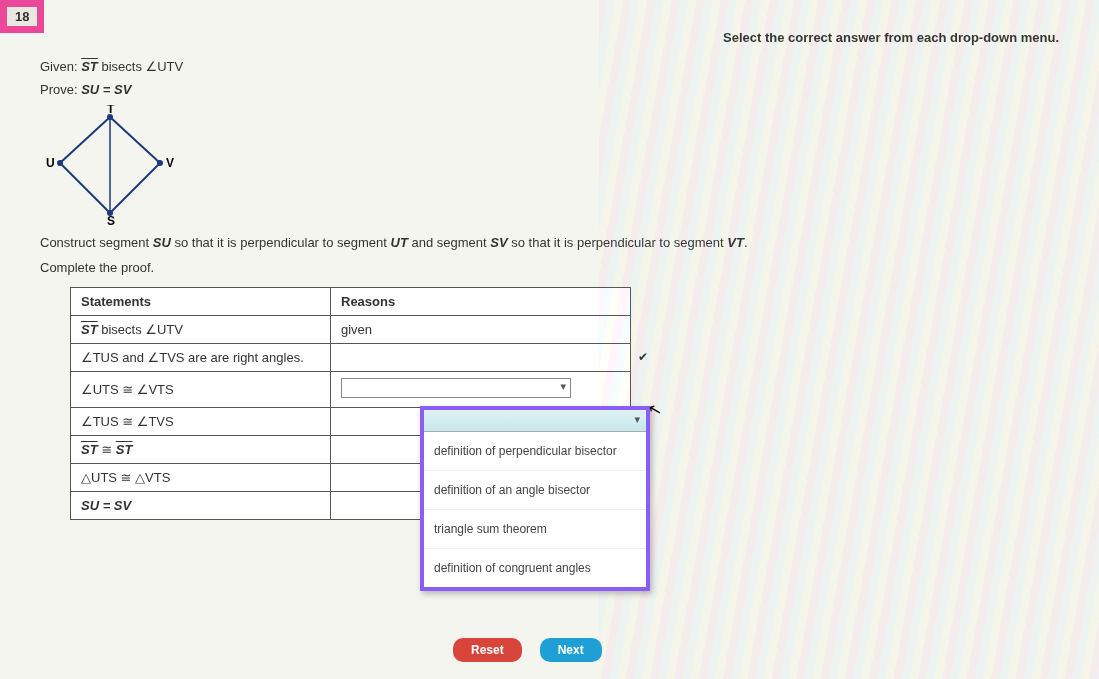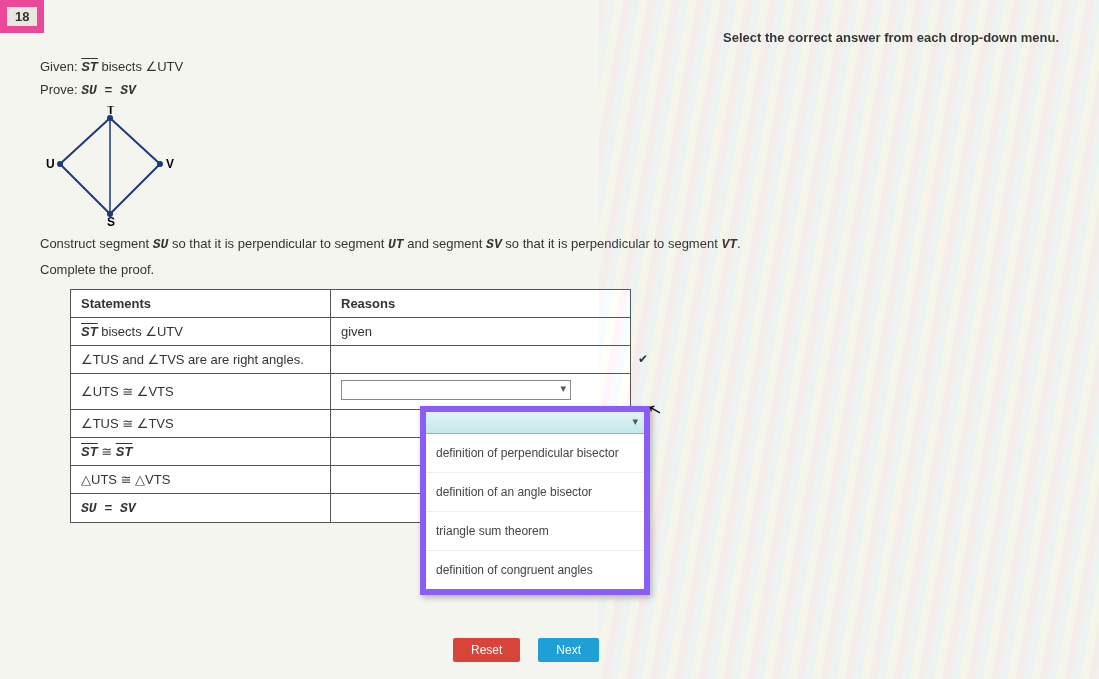--- a/index.html
+++ b/index.html
@@ -33,21 +33,21 @@
   }
   .given, .prove {
     font-size: 13px;
     margin-bottom: 8px;
   }
   .overline {
     text-decoration: overline;
     font-style: italic;
     font-weight: bold;
   }
-  .mathit { font-style: italic; font-weight: bold; font-family: Liberation Mono, monospace;}
+  .mathit { font-style: italic; font-weight: bold;}
   .diagram {
     margin: 8px 0 6px 0;
   }
   .construct {
     font-size: 13px;
     margin-bottom: 10px;
   }
   .complete {
     font-size: 13px;
     margin-bottom: 12px;
@@ -96,21 +96,21 @@
     top: 6px;
     font-size: 12px;
     color: #333;
   }
   .dropdown-open {
     position: absolute;
     left: 420px;
     top: 406px;
     width: 230px;
     background: #fff;
-    border: 6px solid #8b5cf6;
+    border: 4px solid #8b5cf6;
     box-shadow: 2px 3px 6px rgba(0,0,0,0.25);
     z-index: 10;
   }
   .dd-field {
     height: 22px;
     background: linear-gradient(#e0f2f5, #c5e8ec);
     border-bottom: 1px solid #aaa;
     position: relative;
   }
   .dd-field::after {
@@ -140,25 +140,26 @@
   }
   .buttons {
     position: absolute;
     left: 453px;
     top: 638px;
     display: flex;
     gap: 18px;
   }
   .btn {
     border: none;
-    border-radius: 2px;
+    border-radius: 10px;
     padding: 5px 18px;
     font-size: 12px;
     color: #fff;
     cursor: pointer;
+    font-weight: bold;
   }
   .btn-reset { background: #d9443a; }
   .btn-next { background: #1ea0d6; }
   .moire {
     position: absolute;
     top: 0; right: 0;
     width: 500px; height: 679px;
     pointer-events: none;
     opacity: 0.15;
     background: repeating-linear-gradient(100deg,

